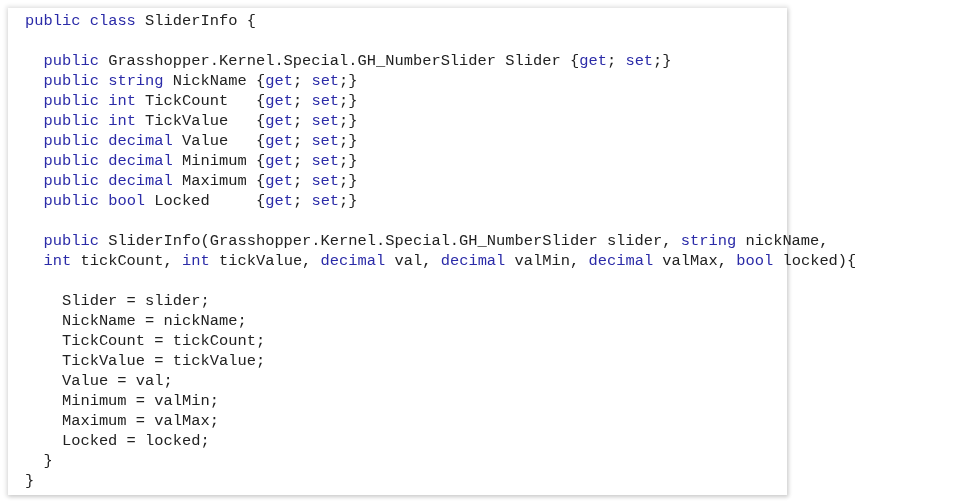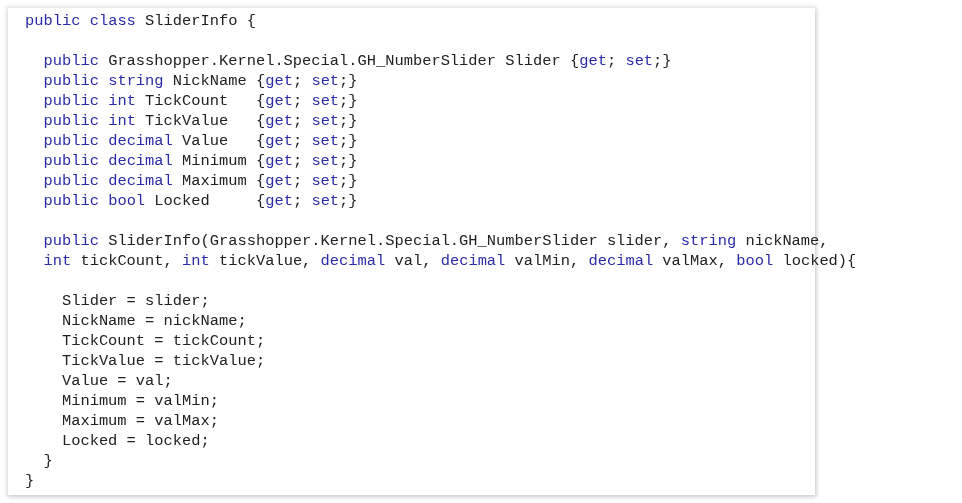--- a/index.html
+++ b/index.html
@@ -3,21 +3,20 @@
 <meta charset="utf-8">
 <style>
   html, body { margin: 0; padding: 0; }
   body {
     width: 962px; height: 503px; background: #ffffff; position: relative; overflow: hidden;
   }
   .panel {
     position: absolute; left: 8px; top: 8px; width: 779px; height: 487px;
     background: #ffffff;
     box-shadow: 0 0 4px 2px rgba(0,0,0,0.10), 1px 2px 4px rgba(0,0,0,0.12);
-    padding-left: 28px;
   }
   .code {
     position: absolute; left: 17px; top: 3px;
     font-family: "Liberation Mono", "DejaVu Sans Mono", monospace;
     font-size: 15.4px; line-height: 20px; color: #222222;
     white-space: pre; margin: 0;
   }
   .line { display: block; height: 20px; }
   .kw { color: #2b2ba8; }
   .tx { color: #222222; }

